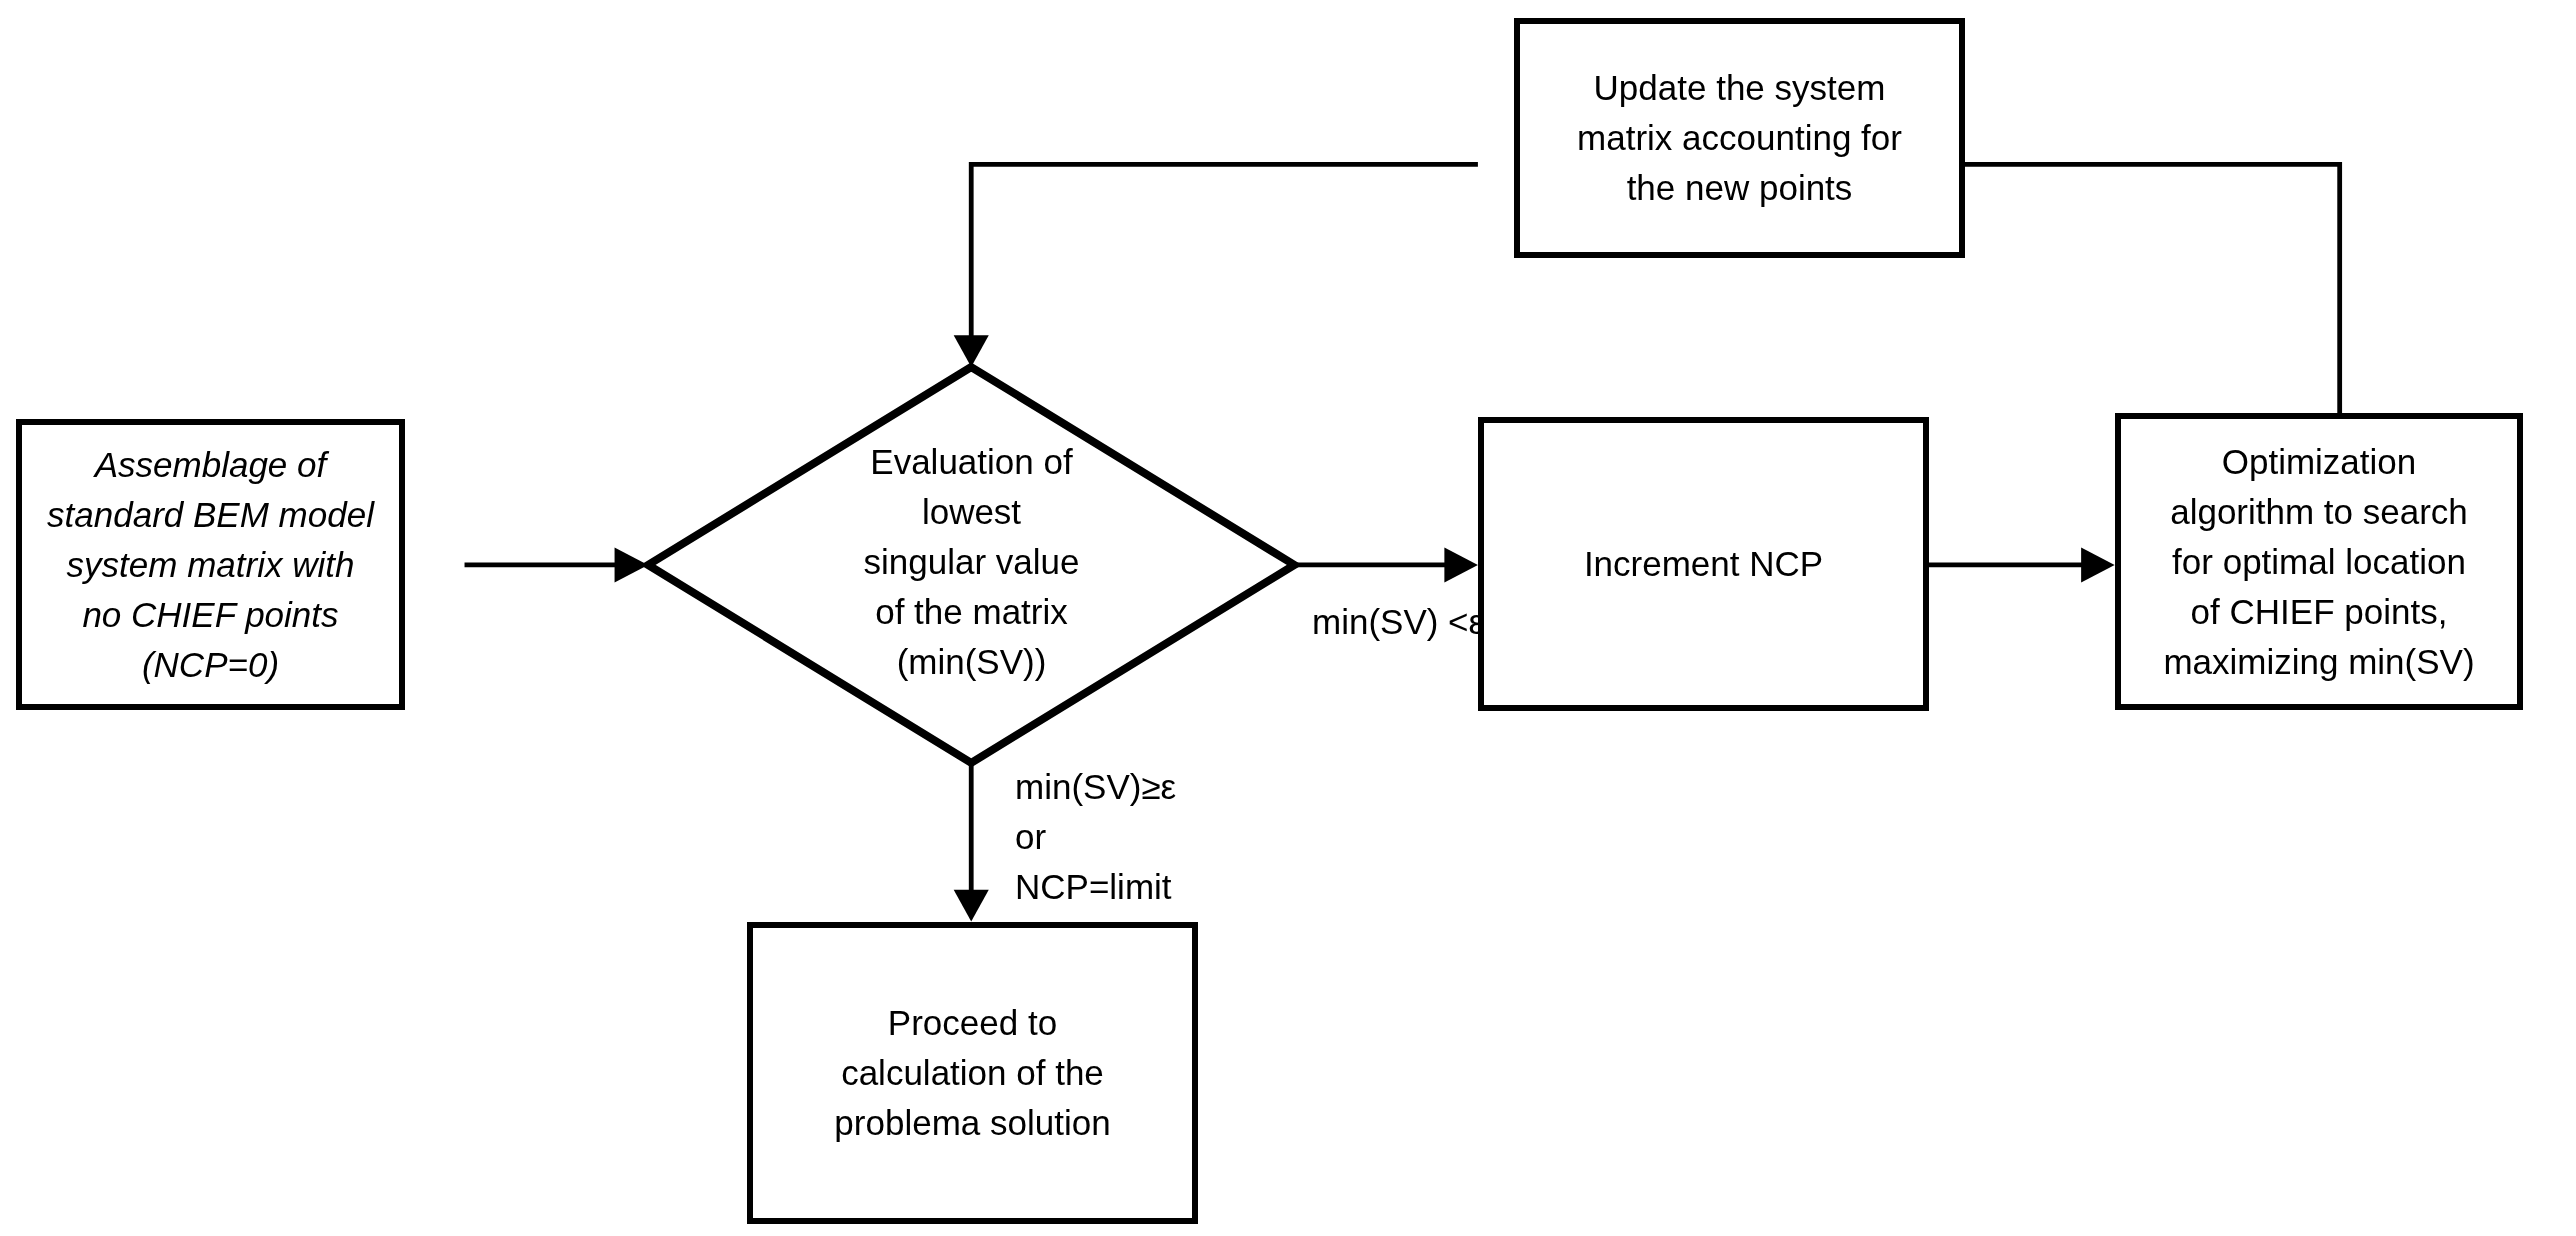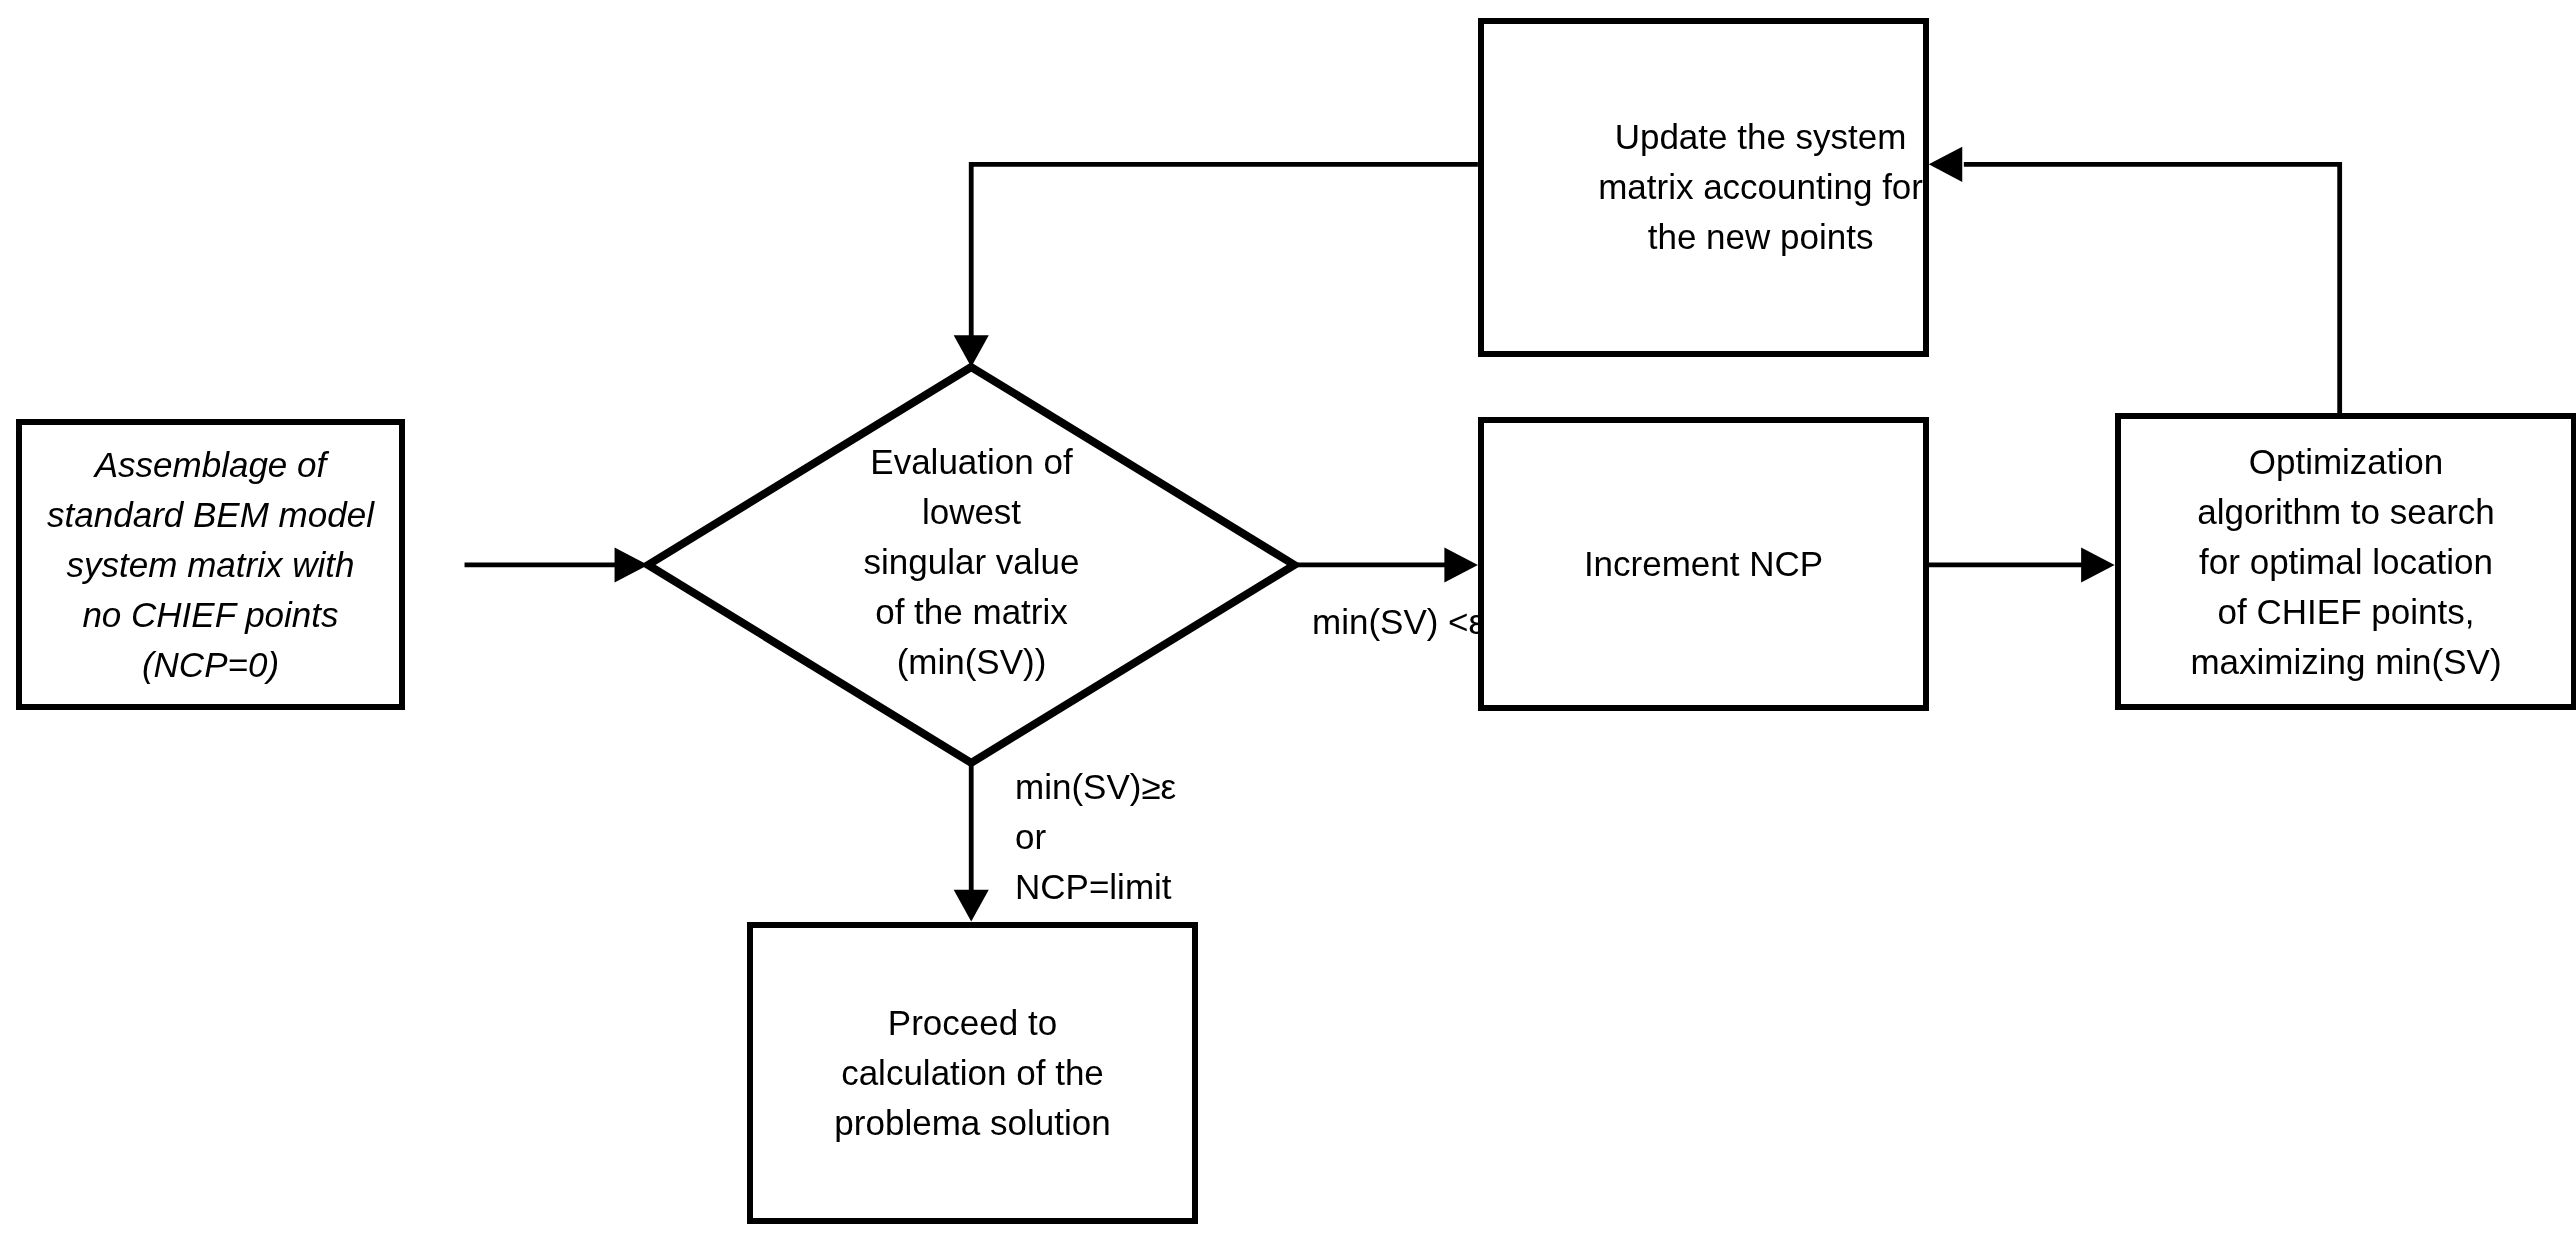--- a/index.html
+++ b/index.html
@@ -45,22 +45,22 @@
     text-align: center;
     background: transparent;
   }
   .edge-label {
     position: absolute;
     text-align: left;
   }
   
   #node-assemblage   { left: 16px;   top: 419px;  width: 389px; height: 291px; font-style: italic; }
   #node-increment    { left: 1478px; top: 417px;  width: 451px; height: 294px; }
-  #node-optimization { left: 2115px; top: 413px;  width: 462px; height: 297px; }
-  #node-update       { left: 1478px; top: 17.6px;   width: 451px; height: 339px; justify-content: flex-end; }
+  #node-optimization { left: 2115px; top: 413px;  width: 408px; height: 297px; }
+  #node-update       { left: 1514px; top: 17.6px;   width: 451px; height: 240px; }
   #node-proceed      { left: 747px;  top: 922px; width: 451px; height: 302px; }
   #diamond-label     { left: 756px;  top: 437px;  width: 431px; height: 255px; }
   #edge-label-right  { left: 1277px; top: 597px; margin-left: 35px; }
   #edge-label-down   { left: 1015px; top: 762px; }
 </style>
 </head>
 <body>
 
 <div id="canvas">
 

